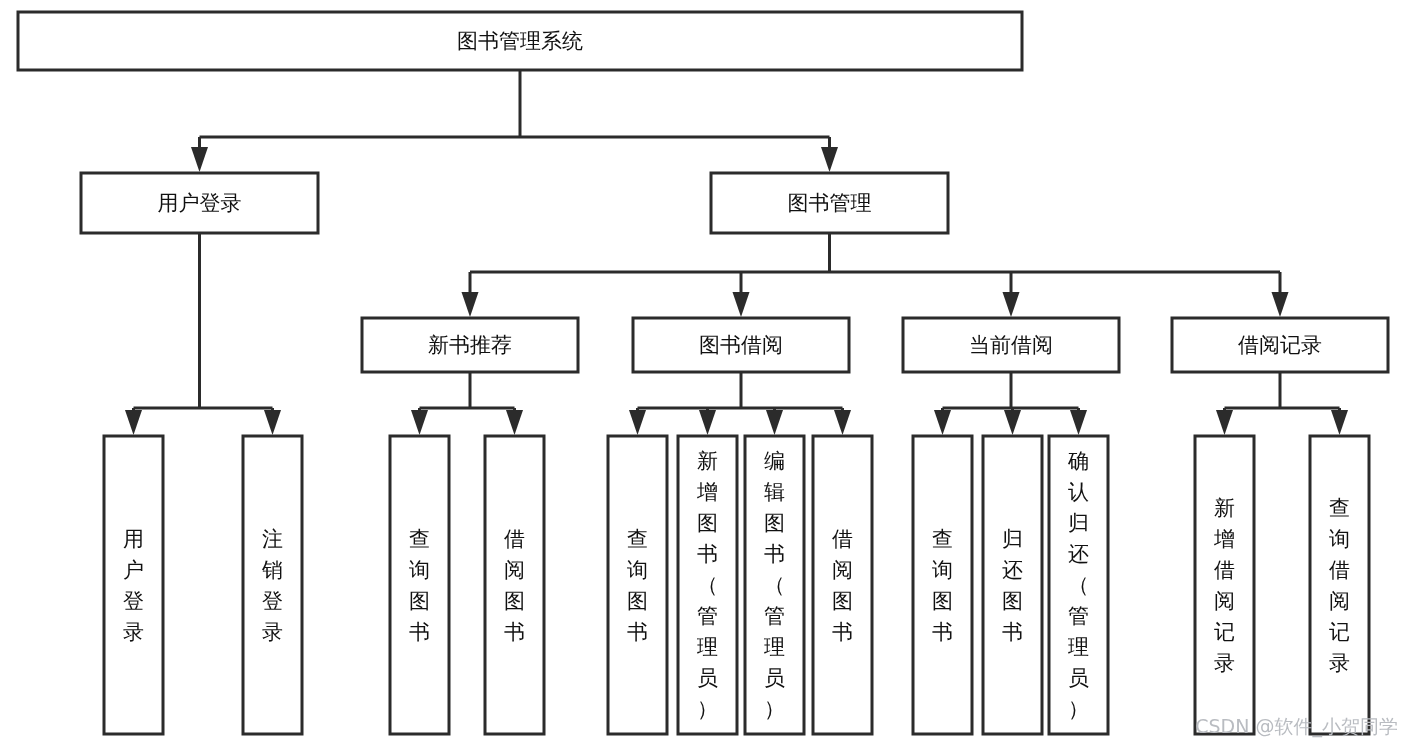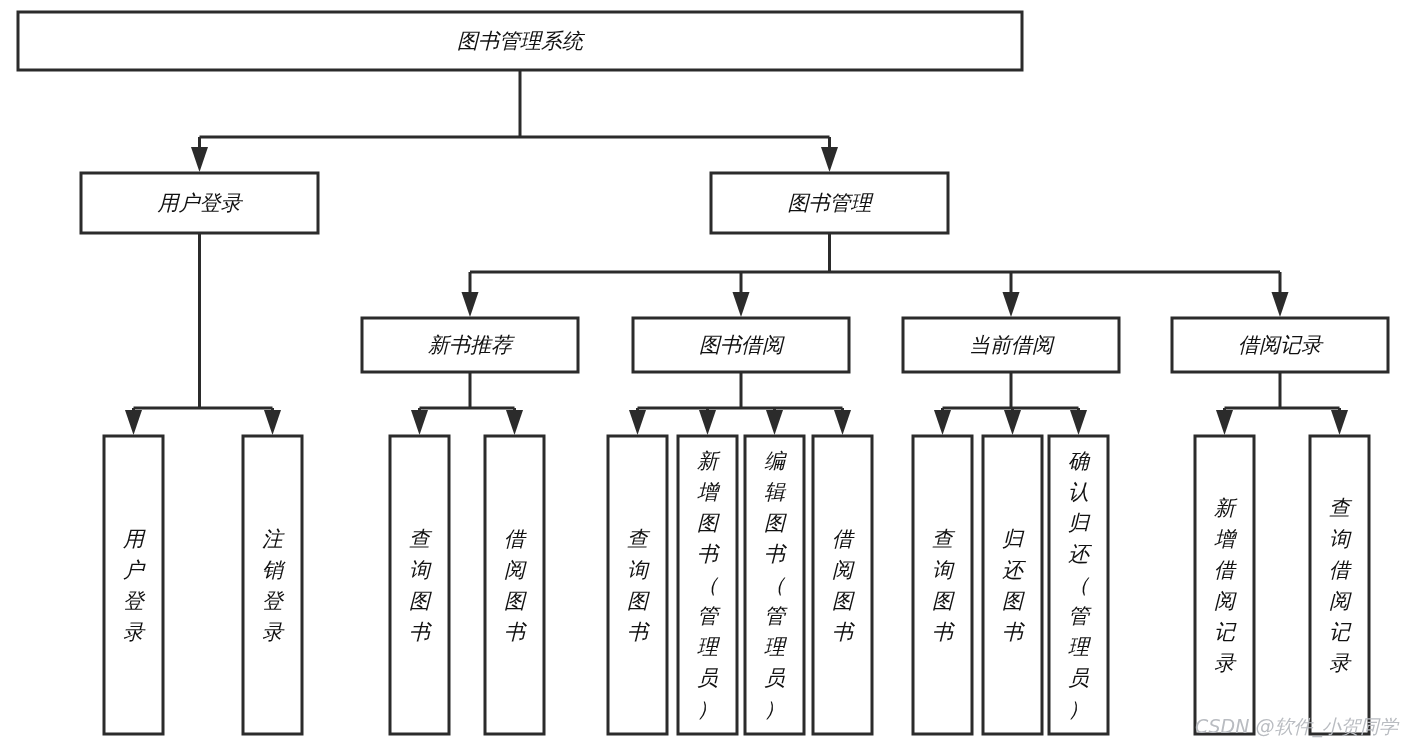--- a/index.html
+++ b/index.html
@@ -14,21 +14,20 @@
     position: relative;
     overflow: hidden;
     font-family: "DejaVu Sans", "Liberation Sans", sans-serif;
   }
   #diagram-root {
     position: absolute;
     top: 0;
     left: 0;
     width: 1405px;
     height: 747px;
-    font-style: italic;
   }
   svg.diagram-canvas {
     display: block;
     width: 1405px;
     height: 747px;
     background: #ffffff;
   }
   .node-box {
     fill: #ffffff;
     stroke: #2b2b2b;

